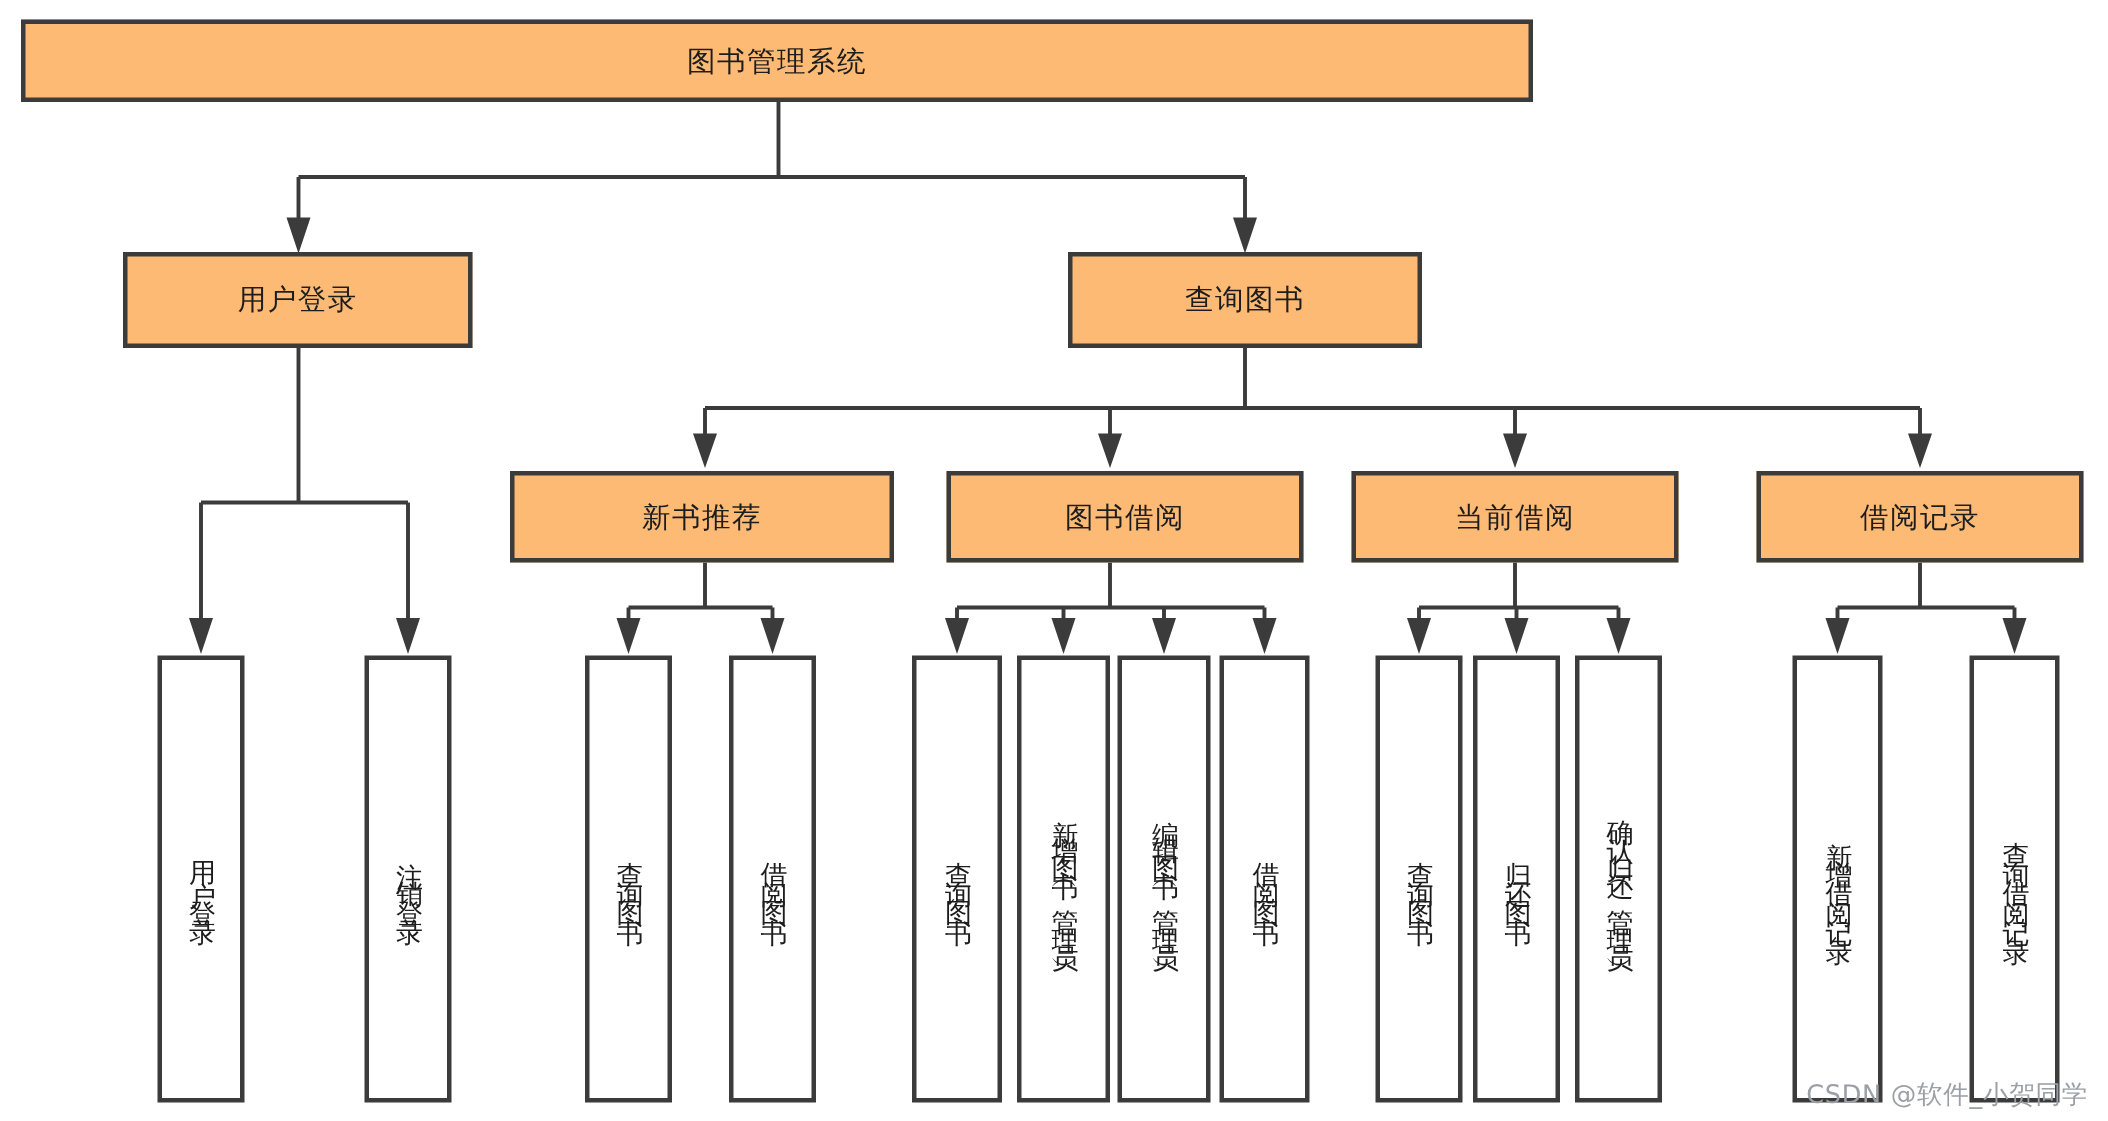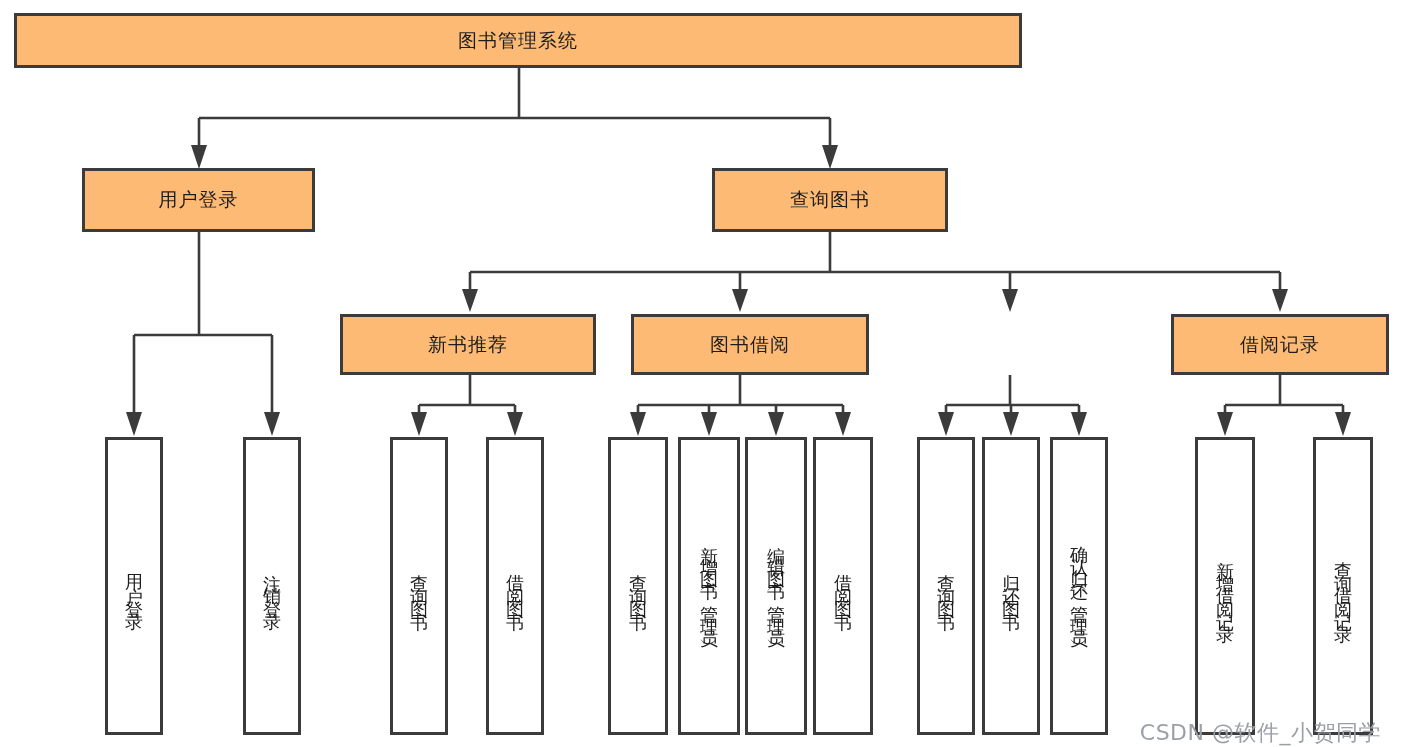--- a/index.html
+++ b/index.html
@@ -45,23 +45,23 @@
     writing-mode: vertical-rl;
     text-orientation: mixed;
     font-size: 18px;
     letter-spacing: 13px;
     line-height: 1;
     max-height: 286px;
   }
   .leaf.long span { letter-spacing: 12px; }
   .watermark {
     position: absolute;
-    right: 24px;
+    right: 13px;
     top: 718px;
-    font-size: 22px;
+    font-size: 17px;
     color: #9aa0a6;
     letter-spacing: 0.5px;
     z-index: 3;
   }
 </style>
 </head>
 <body>
 
 <div class="canvas">
 
@@ -129,20 +129,23 @@
   <div class="node" style="left:712px; top:168px; width:236px; height:64px;">
     <span>查询图书</span>
   </div>
 
   <div class="node" style="left:340px; top:314px; width:256px; height:61px;">
     <span>新书推荐</span>
   </div>
   <div class="node" style="left:631px; top:314px; width:238px; height:61px;">
     <span>图书借阅</span>
   </div>
+  <div class="node" style="left:901px; top:314px; width:218px; height:61px;">
+    <span>当前借阅</span>
+  </div>
   <div class="node" style="left:1171px; top:314px; width:218px; height:61px;">
     <span>借阅记录</span>
   </div>
 
   <div class="leaf" style="left:105px; top:437px; width:58px; height:298px;">
     <span>用户登录</span>
   </div>
   <div class="leaf" style="left:243px; top:437px; width:58px; height:298px;">
     <span>注销登录</span>
   </div>

